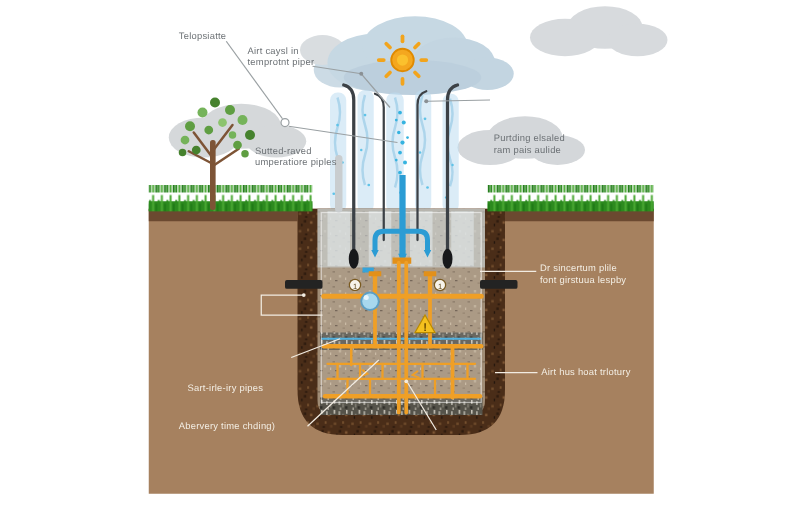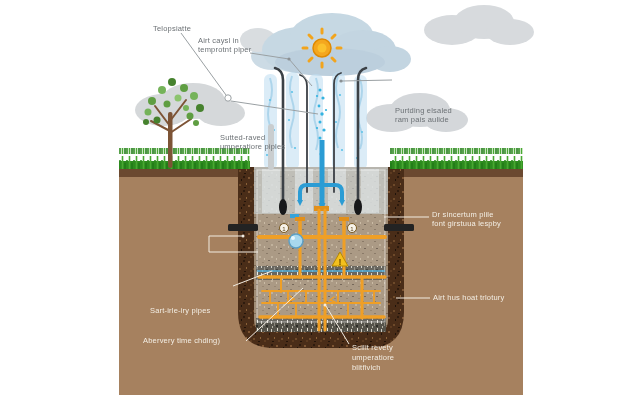--- a/index.html
+++ b/index.html
@@ -280,46 +280,41 @@
     <line x1="430" y1="298" x2="396" y2="298"></line>
     <line x1="233" y1="286" x2="272" y2="271"></line>
     <line x1="246" y1="341" x2="303" y2="288"></line>
     <line x1="349" y1="344" x2="326" y2="306"></line>
     <circle cx="325" cy="305" r="1.5" fill="#f2ece2" stroke="none"></circle>
     <path d="M242,236 H209 V252 H258"></path>
     <circle cx="243" cy="236" r="1.5" fill="#f2ece2" stroke="none"></circle>
   </g>
 </svg>
 
-<div class="lbl" style="left:153px;top:24px;text-align:right;">
+<div class="lbl" style="left:143px;top:24px;text-align:right;">
   <span>Telopsiatte</span>
 </div>
 <div class="lbl center" style="left:198px;top:36px;width:78px;">
   <span>Airt caysl in</span>
   <span>temprotnt piper</span>
 </div>
 <div class="lbl" style="left:395px;top:74px;margin-top:32px;">
   <span>Purtding elsaled</span>
   <span>ram pais aulide</span>
 </div>
-<div class="lbl" style="left:204px;top:133px;margin-left:16px;">
+<div class="lbl" style="left:204px;top:116px;">
   <span>Sutted-raved</span>
   <span>umperatiore piples</span>
 </div>
 <div class="lbl light" style="left:432px;top:210px;">
   <span>Dr sincertum plile</span>
   <span>font girstuua lespby</span>
 </div>
 <div class="lbl light" style="left:433px;top:293px;">
   <span>Airt hus hoat trlotury</span>
 </div>
 <div class="lbl light" style="left:150px;top:281px;margin-top:25px;">
   <span>Sart-irle-iry pipes</span>
 </div>
 <div class="lbl light" style="left:143px;top:336px;">
   <span>Abervery time chding)</span>
 </div>
-<div class="lbl light scilit" style="left:352px;top:343px;">
-  <span>Scilit revety</span>
-  <span>umperatiore</span>
-  <span>blitfivich</span>
-</div>
 </div>
 
 </body></html>

